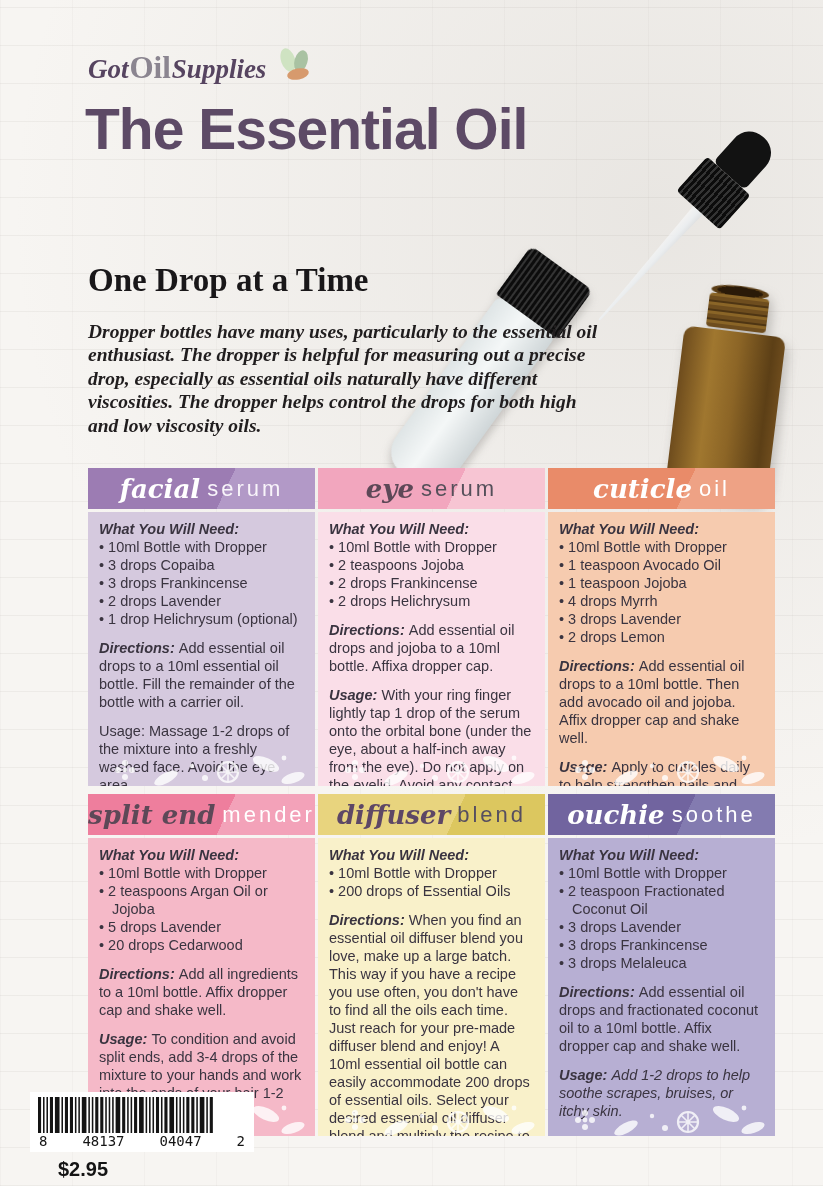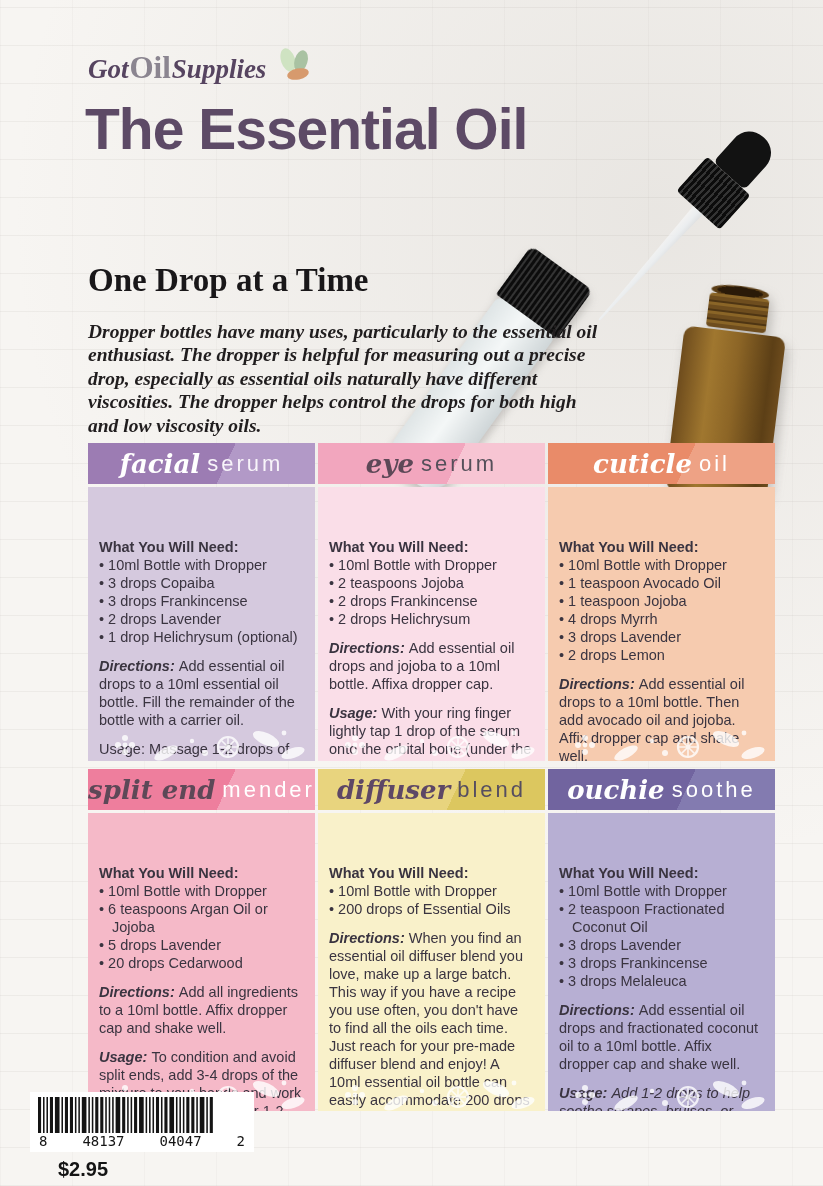--- a/index.html
+++ b/index.html
@@ -59,38 +59,38 @@
   .wbottle .body{width:70px;height:200px;margin:0 auto;background:linear-gradient(90deg,#dfe5e6,#f4f7f7 45%,#cfd6d8);border-radius:6px 6px 26px 26px;}
   .abottle{position:absolute;left:150px;top:168px;width:102px;transform:rotate(7deg);transform-origin:top center;filter:drop-shadow(4px 6px 6px rgba(100,98,95,.35));}
   .abottle .mouth{width:58px;height:12px;margin:0 auto;background:radial-gradient(ellipse at center,#2a1a08 55%,#5a3d15 56% 75%,#7c5a23 76%);border-radius:50%;}
   .abottle .threads{width:60px;height:34px;margin:-2px auto 0;border-radius:4px;
     background:repeating-linear-gradient(0deg,#6e4d1e 0 4px,#8a6527 4px 7px,#4e3513 7px 9px);}
   .abottle .glass{width:102px;height:168px;margin-top:2px;border-radius:10px 10px 16px 16px;
     background:linear-gradient(90deg,#6e4c1d,#a0772f 30%,#8c6526 55%,#5c3f16 88%,#6e4c1d);}
 
   
   .grid{
-    position:absolute;left:88px;top:443px;width:599px;
+    position:absolute;left:88px;top:468px;width:599px;
     display:grid;grid-template-columns:repeat(3,227px);grid-template-rows:318px 342px;
     column-gap:3px;row-gap:8px;
   }
   .card{display:flex;flex-direction:column;}
   .card-head{
     height:41px;flex:0 0 41px;margin-bottom:3px;
     display:flex;align-items:center;justify-content:center;gap:7px;
     background:linear-gradient(115deg,var(--hbg) 60%,var(--hbg2) 60%);
   }
   .t-script{font-family:"DejaVu Serif",serif;font-style:italic;font-weight:700;font-size:26px;color:var(--script);line-height:1;}
   .t-plain{font-weight:400;font-size:22px;letter-spacing:3px;color:var(--plain);line-height:1;}
   .card-body{
     flex:1;position:relative;overflow:hidden;background:var(--bbg);
     padding:9px 11px;box-sizing:border-box;
     font-size:14.5px;line-height:1.24;color:#3a3440;
   }
-  .need-label{font-weight:700;margin-top:43px;}
+  .need-label{font-weight:700;font-style:italic;}
   ul.needs{margin:0 0 11px;padding:0;list-style:none;}
   ul.needs li{padding-left:13px;text-indent:-13px;}
   ul.needs li::before{content:"\2022\00a0";}
   .sections p{margin:0 0 11px;}
   .lab{font-weight:700;font-style:italic;}
   .lab.plainlab{font-weight:400;font-style:normal;}
   .ital{font-style:italic;}
   .doodles{position:absolute;left:0;bottom:-4px;width:100%;height:58px;fill:#ffffff;opacity:.8;pointer-events:none;}
 
   
@@ -259,21 +259,21 @@
 
   <section class="card" style="--hbg: #ee7e9d; --hbg2: #f3a2b9; --bbg: #f5b9c8; --script: #5d4857; --plain: #ffffff;">
     <div class="card-head">
       <span class="t-script">split end</span>
       <span class="t-plain">mender</span>
     </div>
     <div class="card-body">
       <div class="need-label">What You Will Need:</div>
       <ul class="needs">
             <li>10ml Bottle with Dropper</li>
-            <li>6 teaspoons Argan Oil or Jojoba</li>
+            <li>2 teaspoons Argan Oil or Jojoba</li>
             <li>5 drops Lavender</li>
             <li>20 drops Cedarwood</li>
           </ul>
       <div class="sections">
             <p><span class="lab">Directions: </span><span>Add all ingredients to a 10ml bottle. Affix dropper cap and shake well.</span></p>
             <p><span class="lab">Usage: </span><span>To condition and avoid split ends, add 3-4 drops of the mixture to your hands and work into the ends of your hair 1-2 times a day.</span></p>
           </div>
       <svg class="doodles" viewBox="0 0 227 58" preserveAspectRatio="none">
         <g>
           <circle cx="30" cy="38" r="3"></circle>

